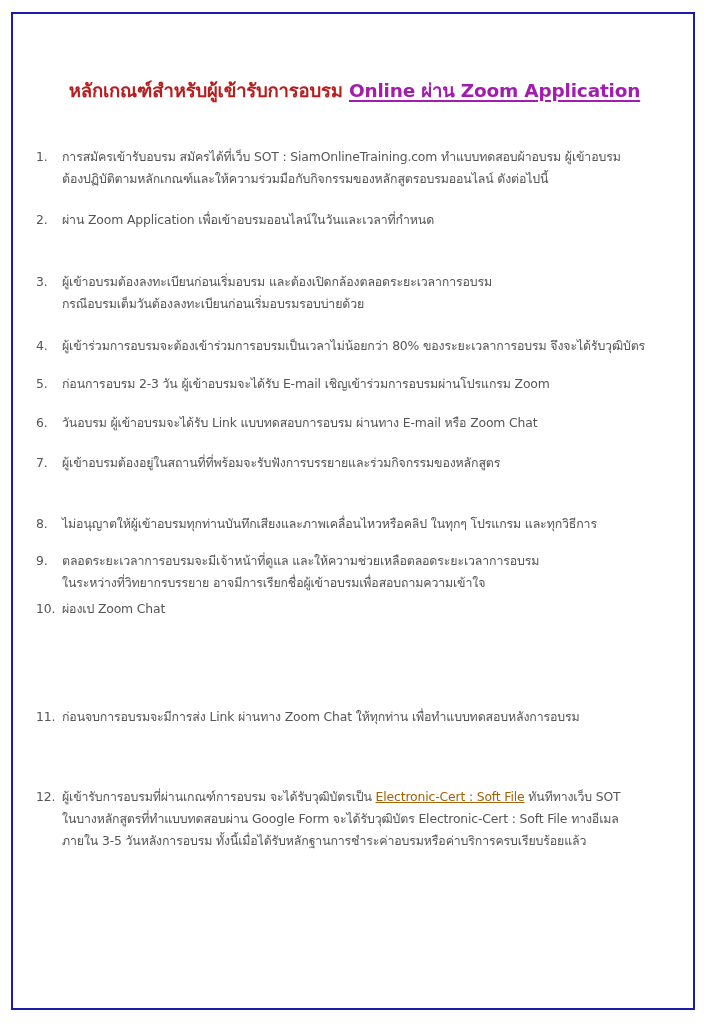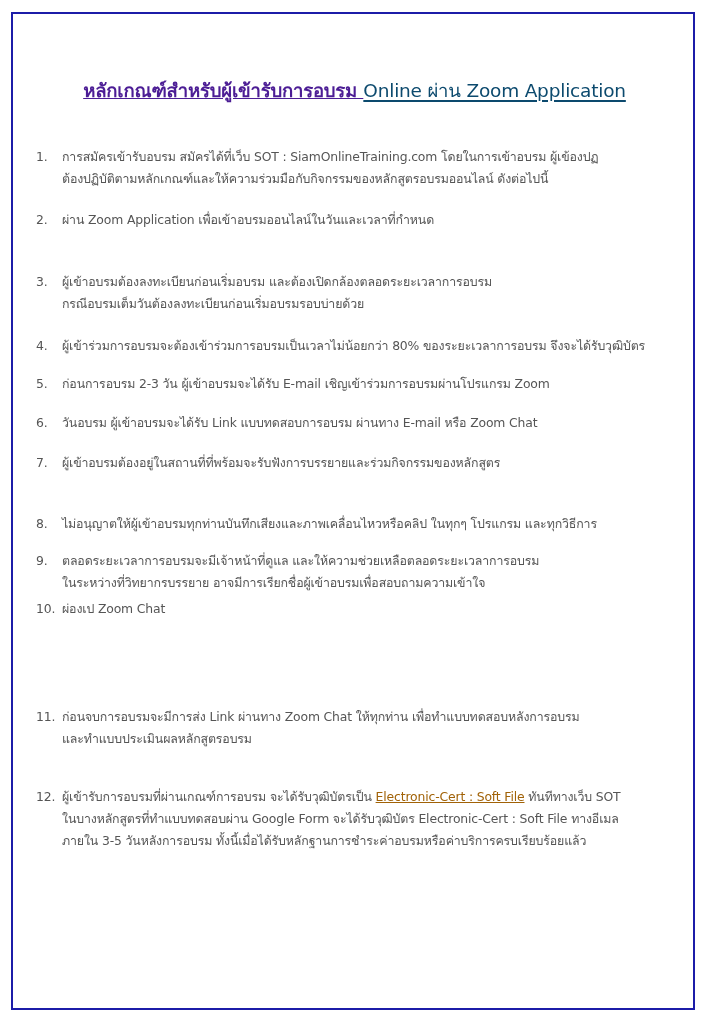--- a/index.html
+++ b/index.html
@@ -28,29 +28,28 @@
       left: 0;
       right: 0;
       top: 76px;
       text-align: center;
       font-size: 18.5px;
       font-weight: bold;
       white-space: nowrap;
       letter-spacing: -0.2px;
     }
     .title .title-main {
-      color: #4c1d95;
-      text-decoration: underline;
+      color: #b91c1c;
     }
     .title .title-accent {
-      color: #0c4a6e;
+      color: #a21caf;
       text-decoration: underline;
       text-decoration-thickness: 1.5px;
       text-underline-offset: 3px;
-      font-weight: normal;
+      font-weight: bold;
     }
     .rules {
       position: absolute;
       left: 36px;
       top: 146px;
       width: 660px;
       margin: 0;
       padding: 0;
       list-style: none;
     }
@@ -87,21 +86,21 @@
 <div class="page-frame"></div>
 
 <h1 class="title" style="margin:0;">
   <span class="title-main">หลักเกณฑ์สำหรับผู้เข้ารับการอบรม </span><span class="title-accent">Online ผ่าน Zoom Application</span>
 </h1>
 
 <ol class="rules">
   <li class="rule" style="top:0px;">
     <span class="num">1.</span>
     <div class="lines">
-      <span class="line">การสมัครเข้ารับอบรม สมัครได้ที่เว็บ SOT : SiamOnlineTraining.com โดยในการเข้าอบรม ผู้เข้องปฏ</span>
+      <span class="line">การสมัครเข้ารับอบรม สมัครได้ที่เว็บ SOT : SiamOnlineTraining.com ทำแบบทดสอบผ้าอบรม ผู้เข้าอบรม</span>
       <span class="line">ต้องปฏิบัติตามหลักเกณฑ์และให้ความร่วมมือกับกิจกรรมของหลักสูตรอบรมออนไลน์ ดังต่อไปนี้</span>
     </div>
   </li>
 
   <li class="rule" style="top:63px;">
     <span class="num">2.</span>
     <div class="lines">
       <span class="line">ผ่าน Zoom Application เพื่อเข้าอบรมออนไลน์ในวันและเวลาที่กำหนด</span>
     </div>
   </li>
@@ -161,21 +160,20 @@
     <span class="num">10.</span>
     <div class="lines">
       <span class="line">ผ่องเป Zoom Chat</span>
     </div>
   </li>
 
   <li class="rule" style="top:560px;">
     <span class="num">11.</span>
     <div class="lines">
       <span class="line">ก่อนจบการอบรมจะมีการส่ง Link ผ่านทาง Zoom Chat ให้ทุกท่าน เพื่อทำแบบทดสอบหลังการอบรม</span>
-      <span class="line">และทำแบบประเมินผลหลักสูตรอบรม</span>
     </div>
   </li>
 
   <li class="rule" style="top:596px;margin-top:44px;">
     <span class="num">12.</span>
     <div class="lines">
       <span class="line"><span>ผู้เข้ารับการอบรมที่ผ่านเกณฑ์การอบรม จะได้รับวุฒิบัตรเป็น </span><span class="link">Electronic-Cert : Soft File</span><span> ทันทีทางเว็บ SOT</span></span>
       <span class="line">ในบางหลักสูตรที่ทำแบบทดสอบผ่าน Google Form จะได้รับวุฒิบัตร Electronic-Cert : Soft File ทางอีเมล</span>
       <span class="line">ภายใน 3-5 วันหลังการอบรม ทั้งนี้เมื่อได้รับหลักฐานการชำระค่าอบรมหรือค่าบริการครบเรียบร้อยแล้ว</span>
     </div>

